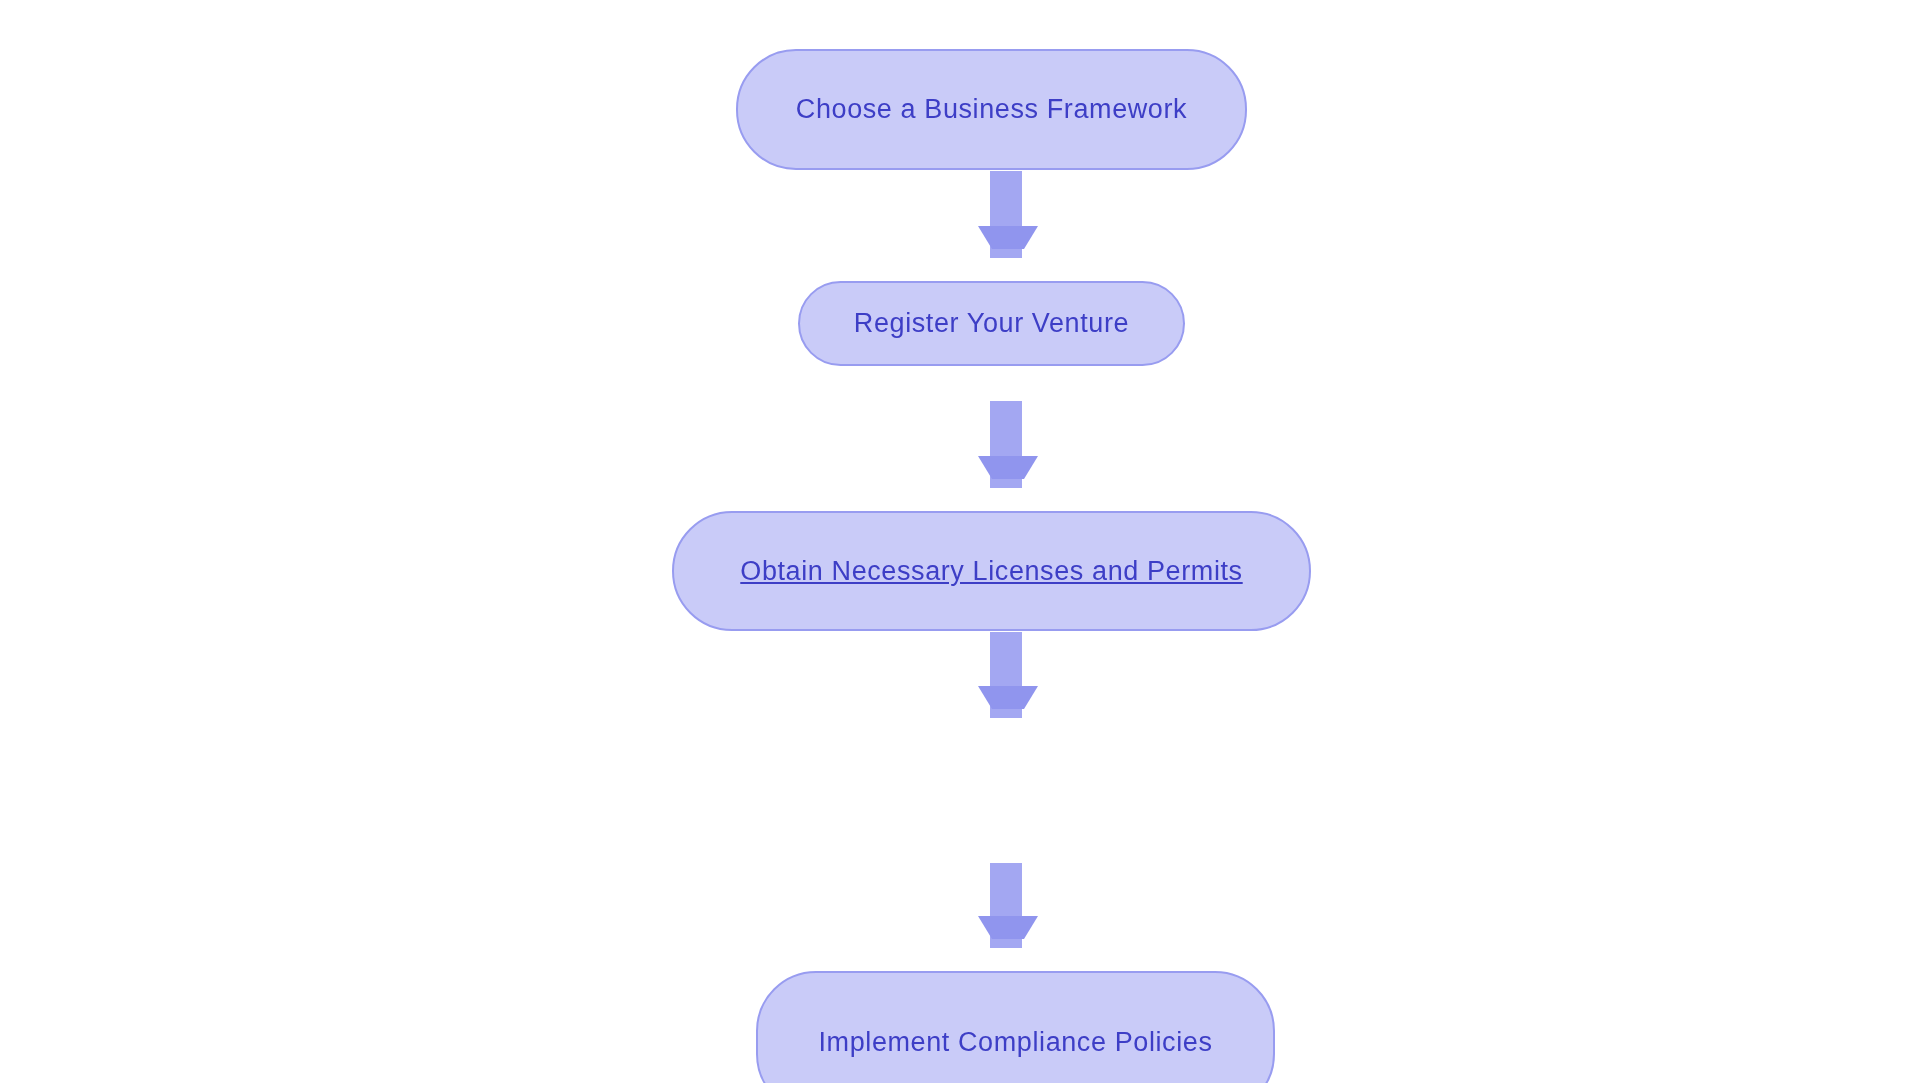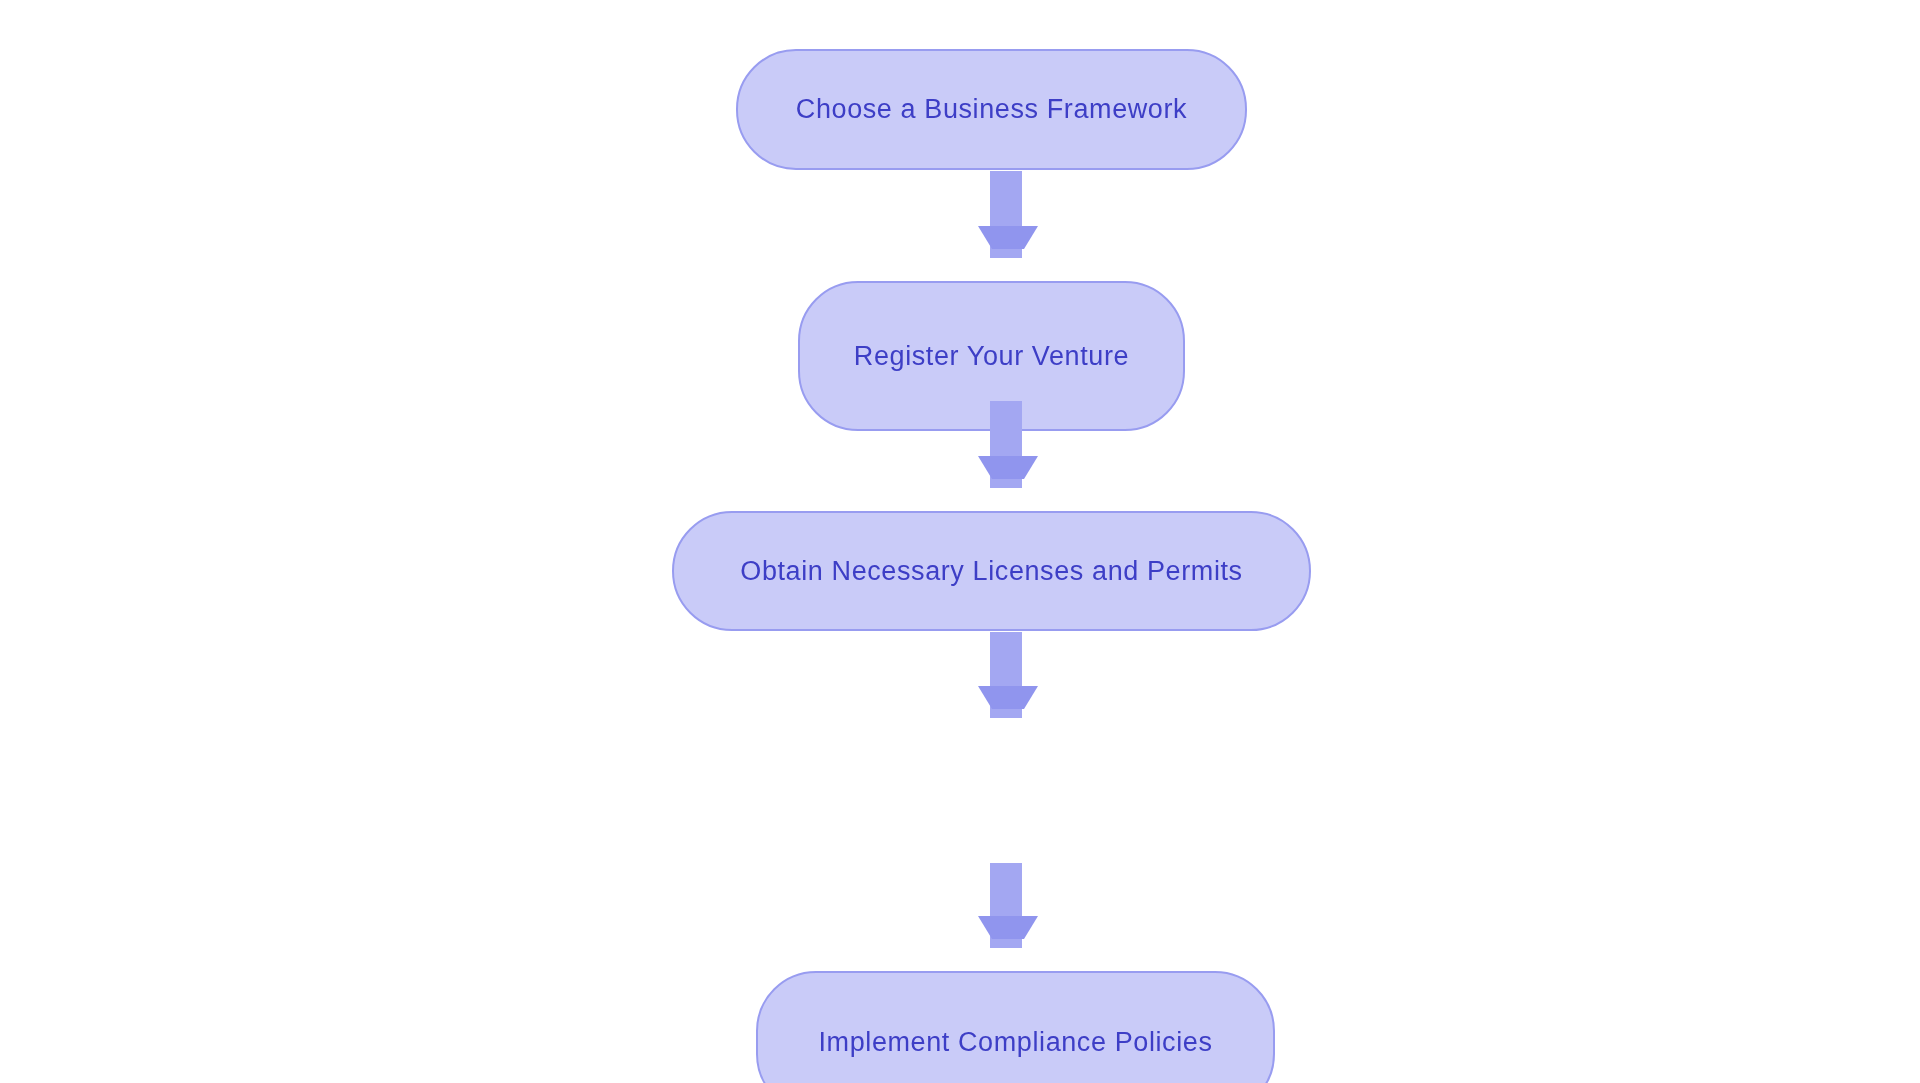--- a/index.html
+++ b/index.html
@@ -32,22 +32,22 @@
     background: var(--node-fill);
     border: 2px solid var(--node-border);
     border-radius: 60px;
     color: var(--text-color);
     font-size: 27px;
     letter-spacing: 0.6px;
     text-align: center;
     white-space: nowrap;
   }
   .node-1 { left: 704px; top: 17px;  width: 511px; height: 121px; }
-  .node-2 { left: 766px; top: 249px; width: 387px; height: 150px; }
-  .node-3 { left: 640px; top: 479px; width: 639px; height: 120px; }
+  .node-2 { left: 766px; top: 249px; width: 387px; height: 85px; }
+  .node-3 { left: 640px; top: 479px; width: 639px; height: 120px; text-decoration: underline; }
   .node-4 { left: 725px; top: 709px; width: 470px; height: 121px; }
   .node-5 { left: 724px; top: 939px; width: 519px; height: 143px; }
 
   .flow-arrow {
     position: absolute;
     left: 945px;
     width: 30px;
   }
   .arrow-1 { top: 139px; height: 110px; }
   .arrow-2 { top: 369px; height: 110px; }

